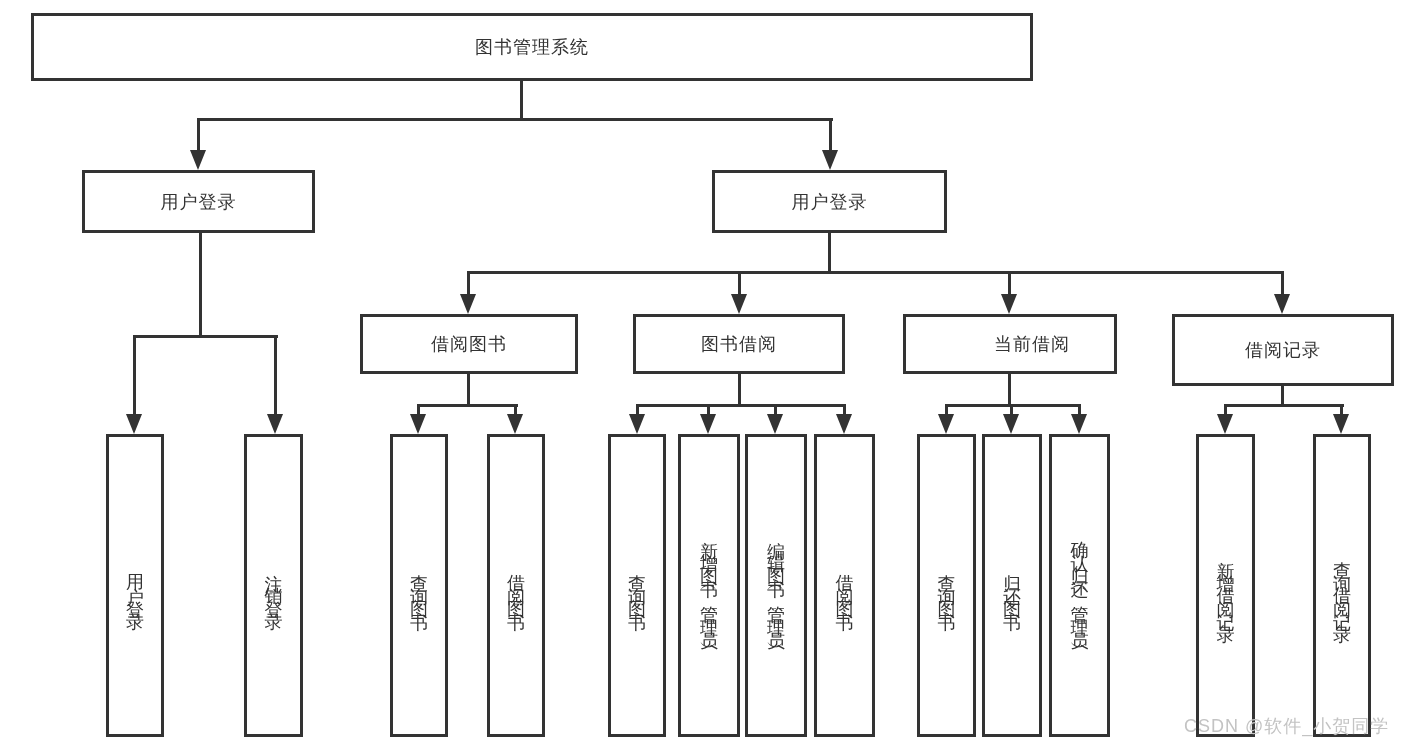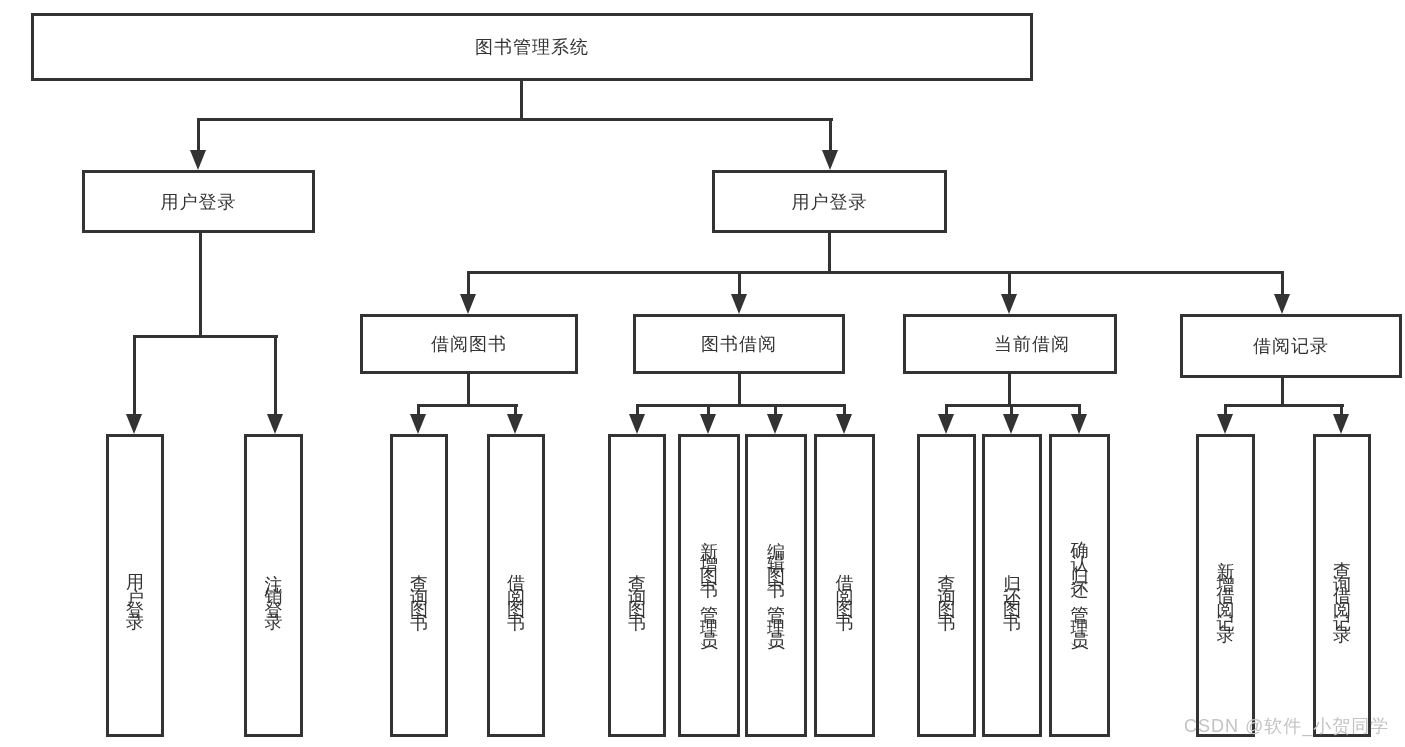--- a/index.html
+++ b/index.html
@@ -97,21 +97,21 @@
 
   <div class="node" style="left:360px;top:314px;width:218px;height:60px;">
     <span>借阅图书</span>
   </div>
   <div class="node" style="left:633px;top:314px;width:212px;height:60px;">
     <span>图书借阅</span>
   </div>
   <div class="node" style="left:903px;top:314px;width:214px;height:60px;padding-left:44px;">
     <span>当前借阅</span>
   </div>
-  <div class="node" style="left:1172px;top:314px;width:222px;height:64px;margin-left:8px;">
+  <div class="node" style="left:1172px;top:314px;width:222px;height:72px;">
     <span>借阅记录</span>
   </div>
 
   <div class="vline" style="left:467px;top:374px;height:33px;"></div>
   <div class="hline" style="left:417px;top:404px;width:101px;"></div>
   <div class="vline" style="left:417px;top:404px;height:13px;"></div>
   <div class="arrow" style="left:410px;top:414px;"></div>
   <div class="vline" style="left:514px;top:404px;height:13px;"></div>
   <div class="arrow" style="left:507px;top:414px;"></div>
 

